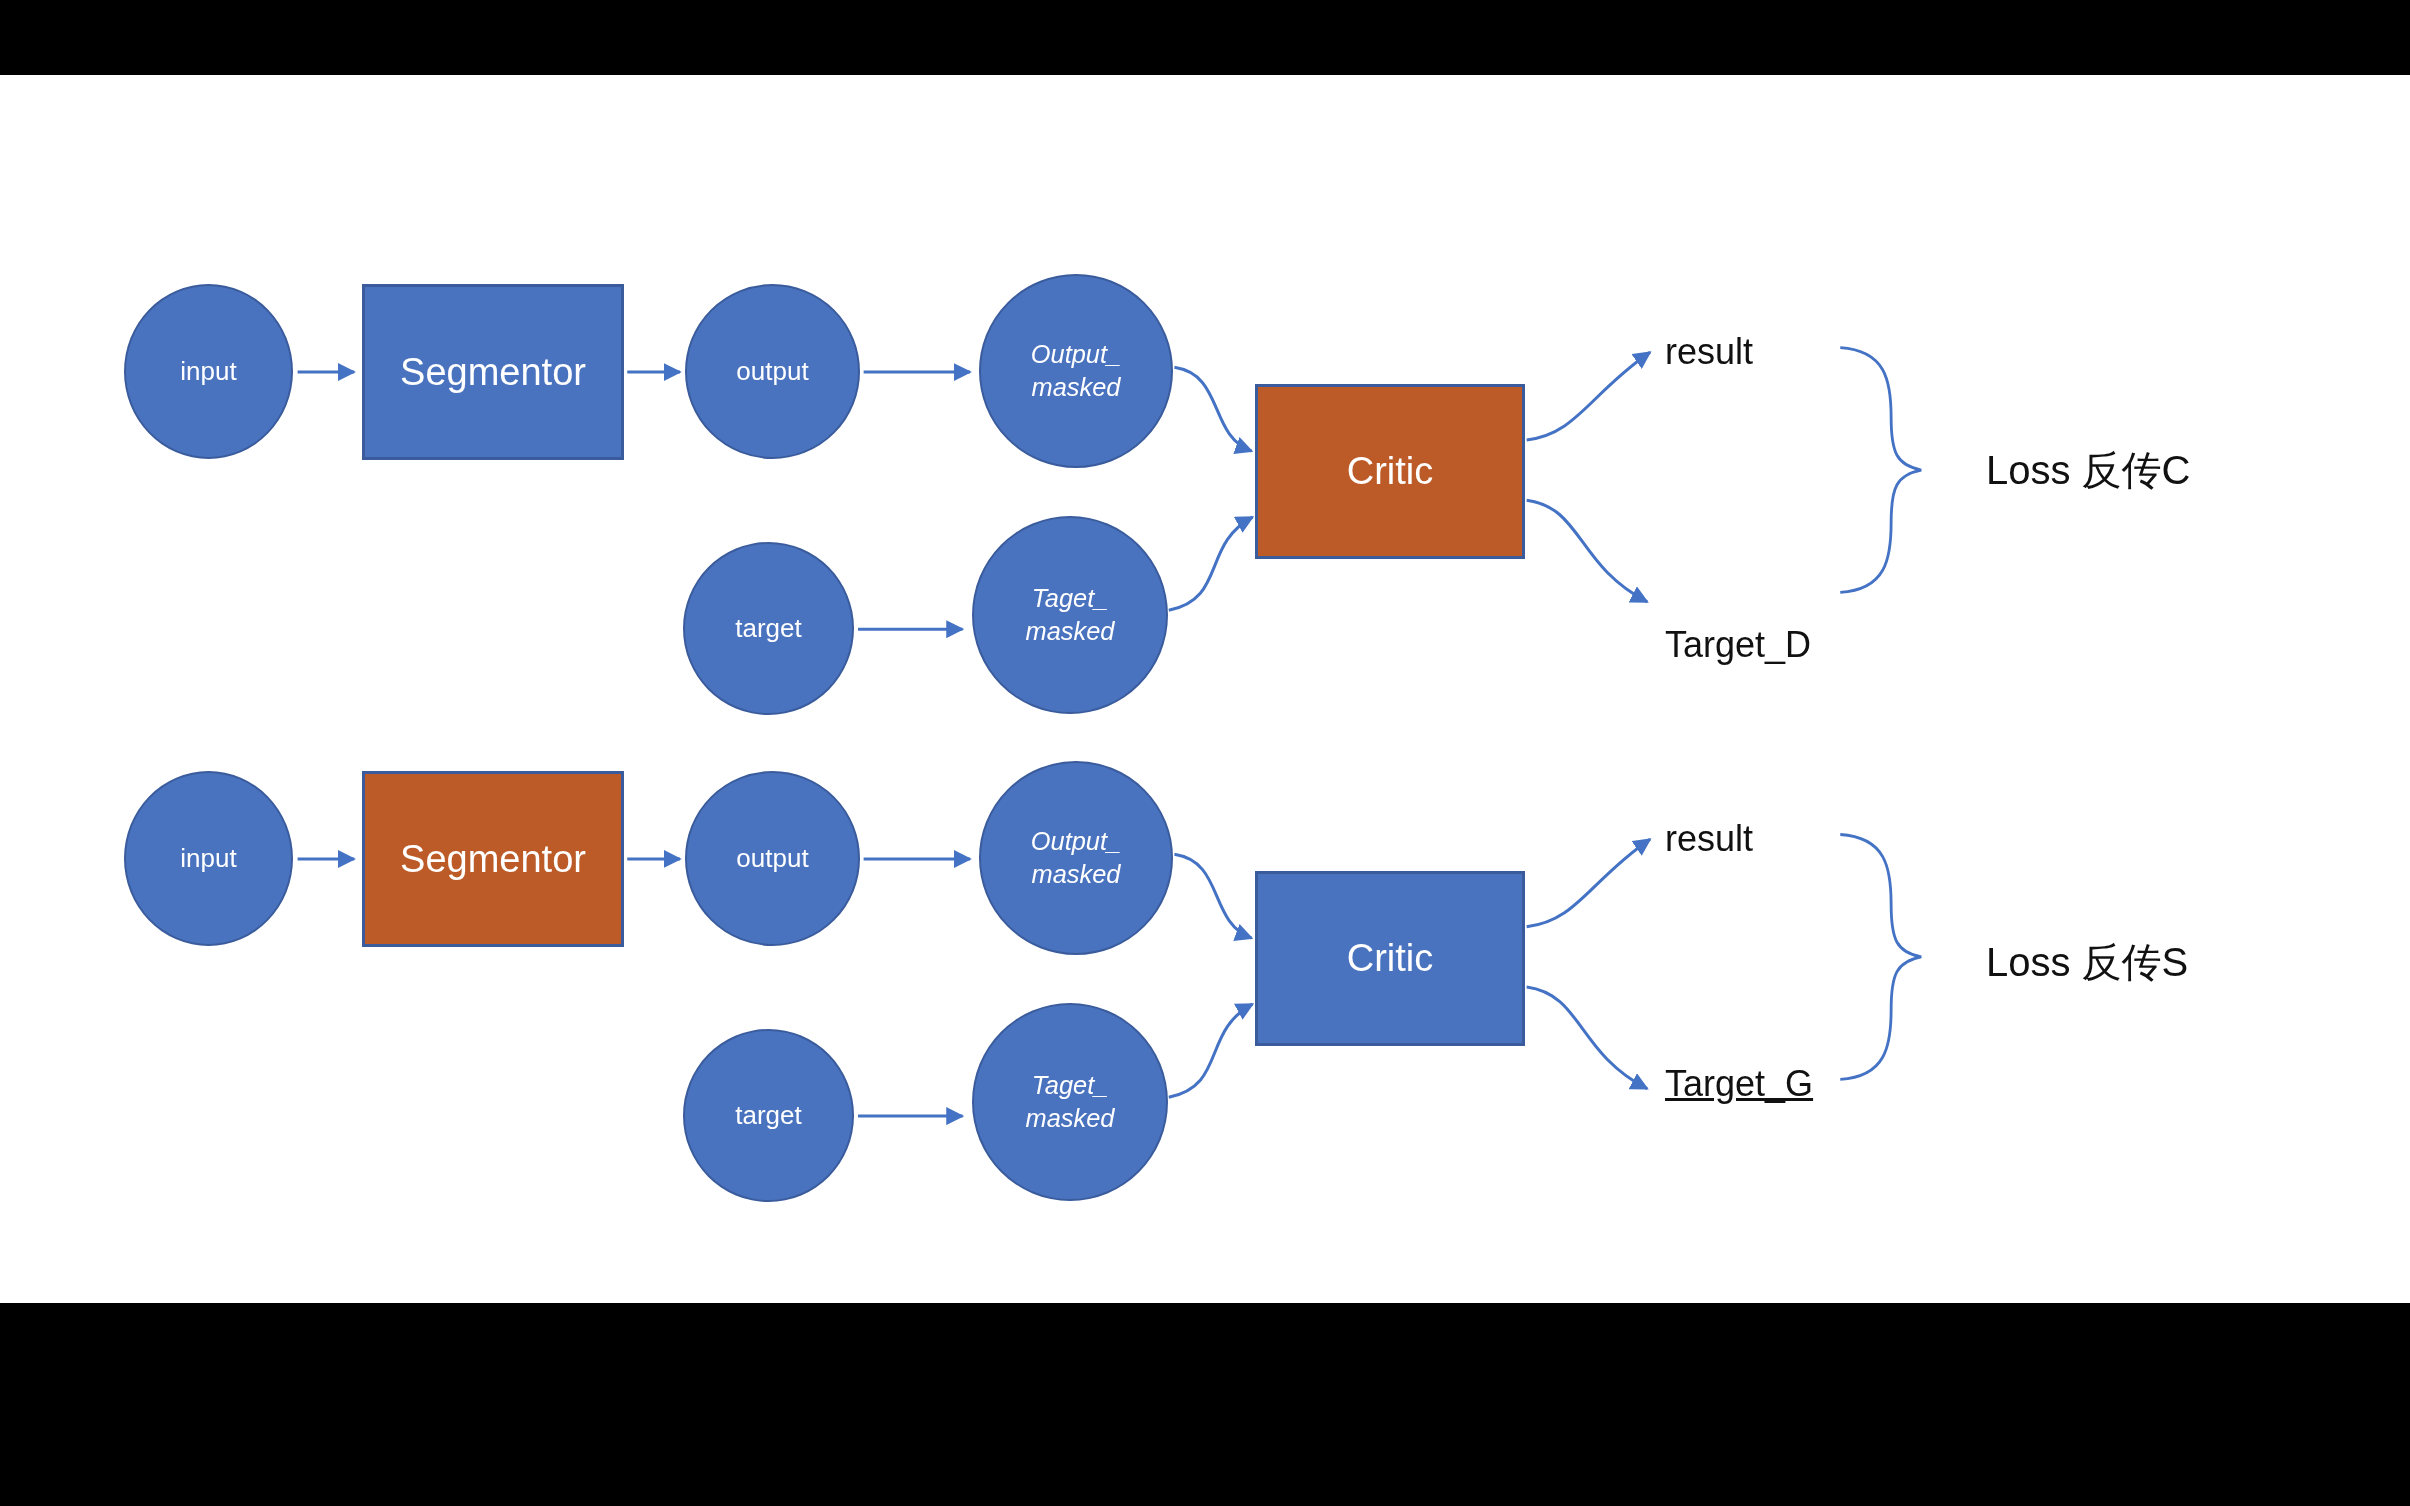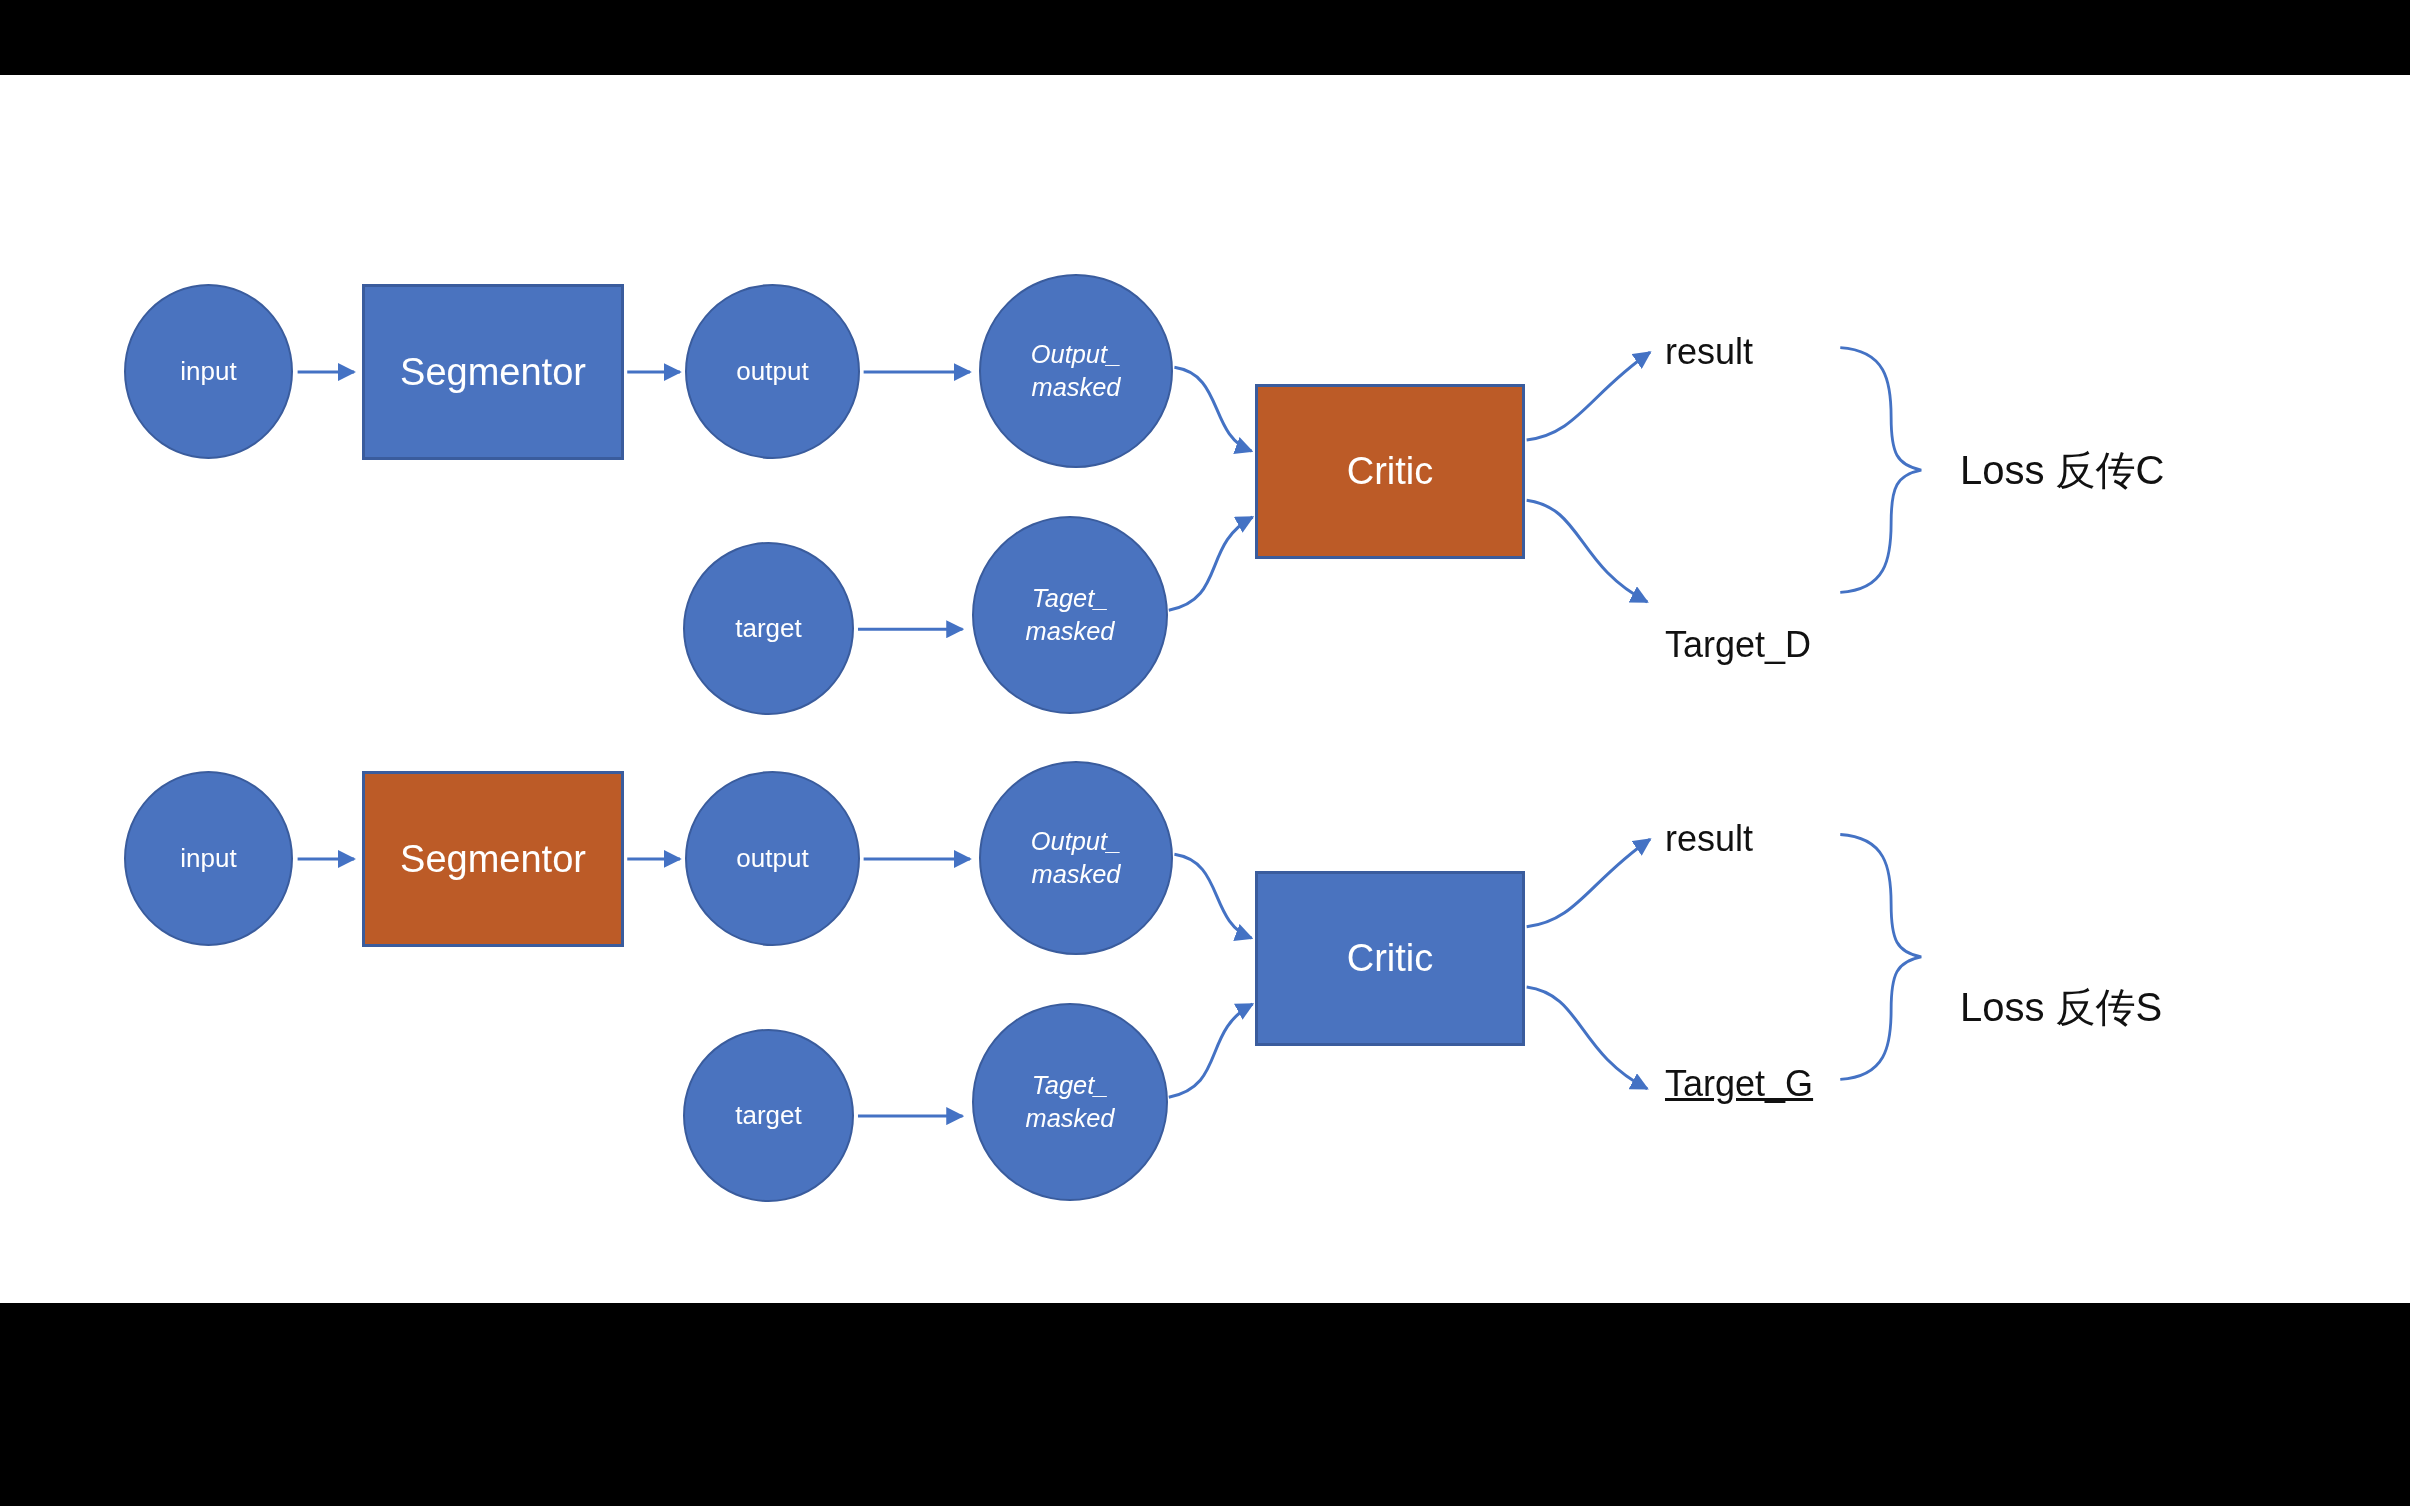--- a/index.html
+++ b/index.html
@@ -30,21 +30,21 @@
   .box{
     background:var(--node-blue,#4a73bf);
     border:3.8px solid var(--node-border,#3a5c9d);
     font-size:38px;
     justify-content:center;
   }
   .box.orange{background:var(--node-orange,#bc5b27);}
   .label{
     position:absolute;color:var(--text-dark,#111);font-size:36px;white-space:nowrap;
   }
-  .loss{font-size:40px;}
+  .loss{font-size:40px;margin-left:26px;}
 
   
   #input1   {left:124px; top:284px; width:169px; height:175px;}
   #seg1     {left:362px; top:284px; width:262px; height:176px;}
   #output1  {left:685px; top:284px; width:175px; height:175px;}
   #outmask1 {left:979px;top:274px; width:194px; height:194px;}
   #critic1  {left:1255px;top:384px; width:270px; height:175px;}
   #target1  {left:683px; top:542px; width:171px; height:173px;}
   #tagmask1 {left:972px;top:516px; width:196px; height:198px;}
   #result1  {left:1665px;top:331px;}
@@ -54,21 +54,21 @@
   
   #input2   {left:124px; top:771px; width:169px; height:175px;}
   #seg2     {left:362px; top:771px; width:262px; height:176px;}
   #output2  {left:685px; top:771px; width:175px; height:175px;}
   #outmask2 {left:979px;top:761px; width:194px; height:194px;}
   #critic2  {left:1255px;top:871px; width:270px; height:175px;}
   #target2  {left:683px; top:1029px;width:171px; height:173px;}
   #tagmask2 {left:972px;top:1003px;width:196px; height:198px;}
   #result2  {left:1665px;top:818px;}
   #tout2    {left:1665px;top:1063px;text-decoration:underline;}
-  #loss2    {left:1960px;top:980px;}
+  #loss2    {left:1960px;top:935px;}
 </style>
 </head>
 <body>
 
 <div class="screen">
   <div class="canvas"></div>
 
   <svg class="connector-layer" viewBox="0 0 2560 1600">
     <defs>
       <marker id="arrow" viewBox="0 0 10 10" refX="9" refY="5" markerWidth="6" markerHeight="6" orient="auto-start-reverse" markerUnits="strokeWidth">

